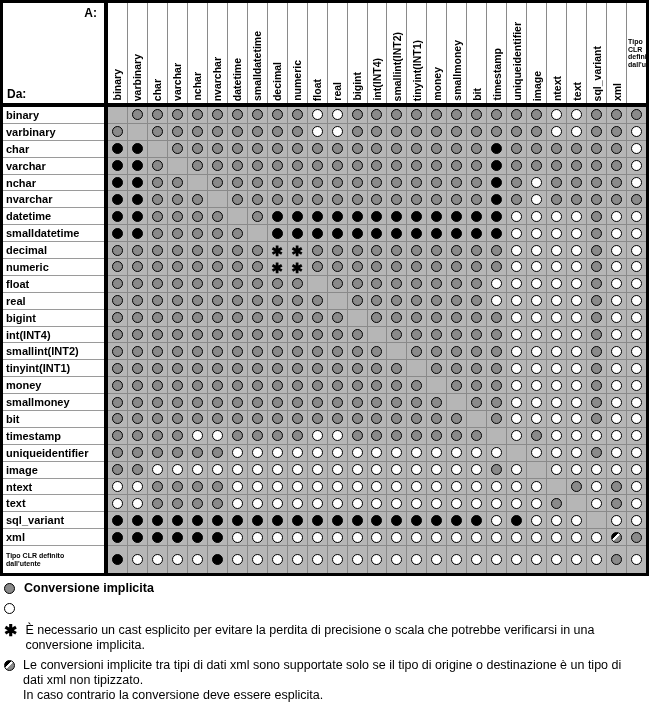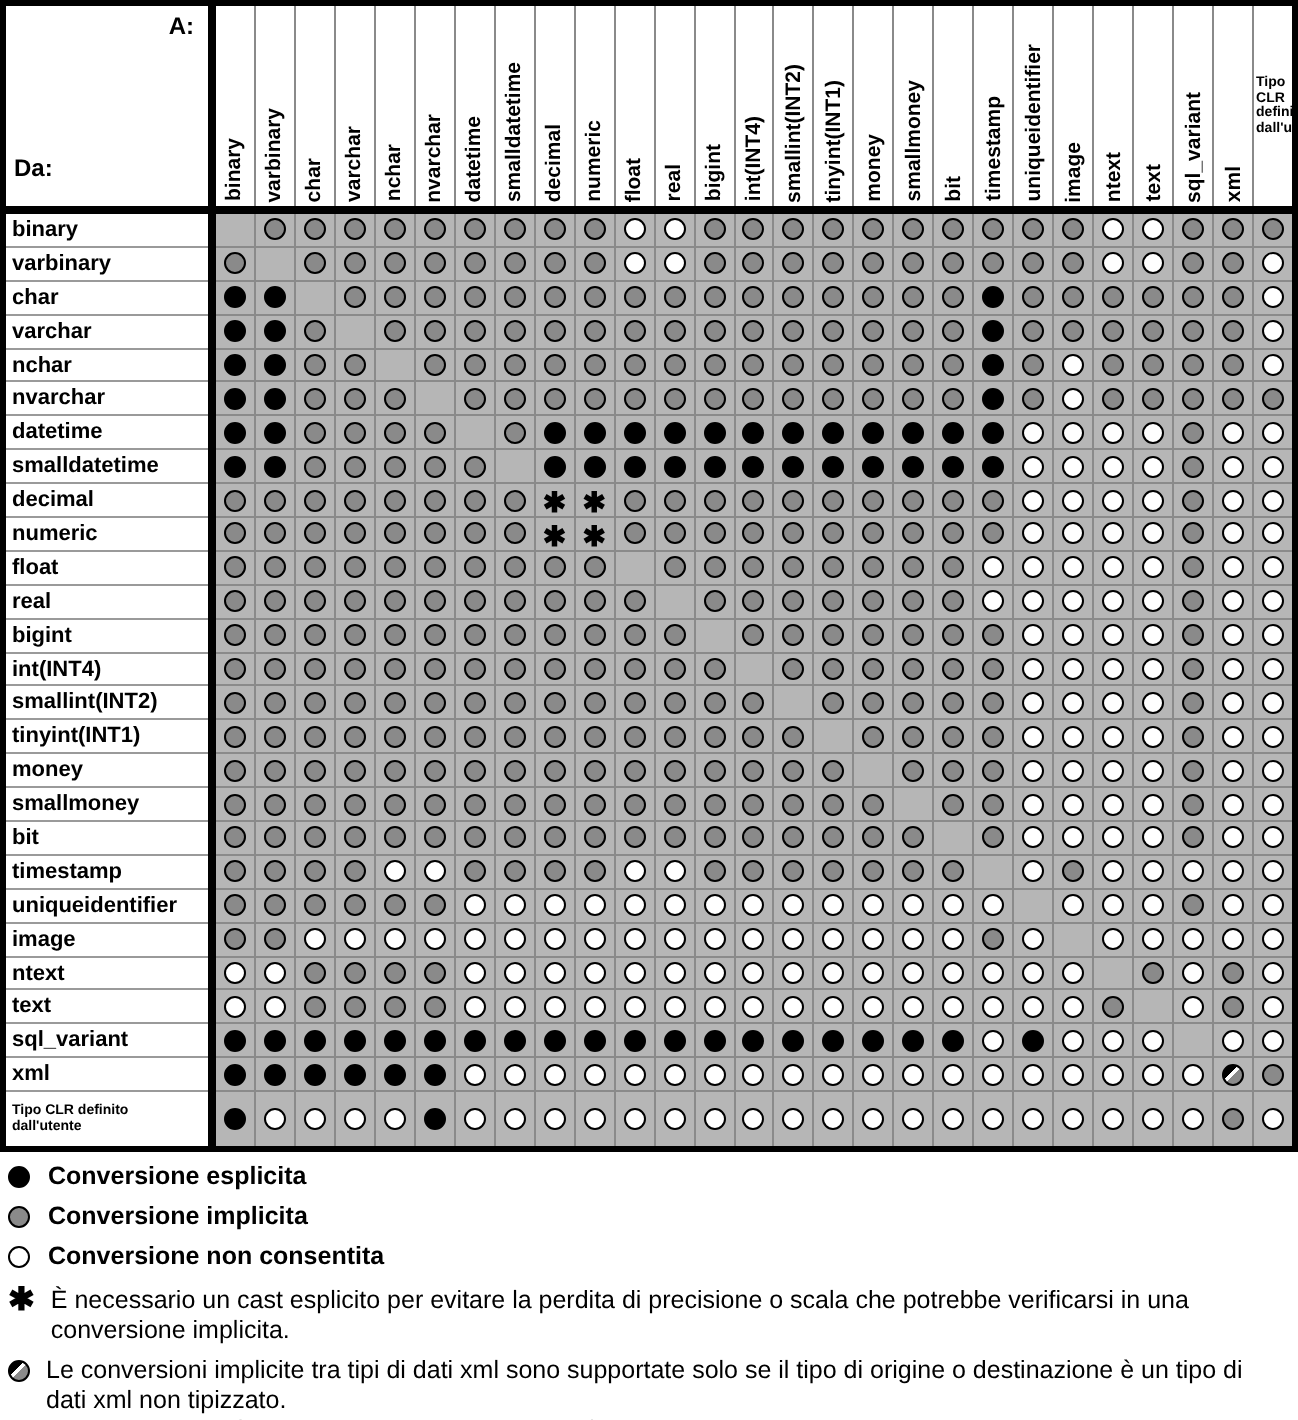--- a/index.html
+++ b/index.html
@@ -11,21 +11,21 @@
   .bar.top{left:0;top:0;width:649px;height:3px;}
   .bar.left{left:0;top:0;width:3px;height:576px;}
   .bar.right{left:646px;top:0;width:3px;height:576px;}
   .bar.bottom{left:0;top:573px;width:649px;height:3px;}
   .bar.vsplit{left:104px;top:0;width:4px;height:576px;}
   .bar.hsplit{left:0;top:103px;width:649px;height:4px;}
 
   
   .corner{position:absolute;left:3px;top:3px;width:101px;height:100px;background:#fff;}
   .corner .to{position:absolute;right:7px;top:3px;font-size:12px;font-weight:bold;}
-  .corner .from{position:absolute;left:4px;bottom:12px;font-size:12px;font-weight:bold;}
+  .corner .from{position:absolute;left:4px;bottom:2px;font-size:12px;font-weight:bold;}
 
   
   .colheads{position:absolute;left:108px;top:3px;width:538px;height:100px;
     display:grid;grid-template-columns:repeat(27,1fr);gap:1px;background:#8a8a8a;}
   .colhead{background:#fff;display:flex;align-items:flex-end;justify-content:center;overflow:hidden;}
   .colhead .vtext{writing-mode:vertical-rl;transform:rotate(180deg);font-size:10.5px;
     font-weight:bold;white-space:nowrap;margin-bottom:2px;letter-spacing:0;}
   .colhead.small{align-items:center;justify-content:flex-start;}
   .colhead .tiny{font-size:7px;font-weight:bold;line-height:7.5px;text-align:left;width:100%;padding-left:1px;}
 
@@ -2326,30 +2326,25 @@
 
   <div class="bar vsplit"></div>
   <div class="bar hsplit"></div>
   <div class="bar top"></div>
   <div class="bar left"></div>
   <div class="bar right"></div>
   <div class="bar bottom"></div>
 
   <div class="legend">
       <div class="leg-item">
-        <span class="dot sym E"></span>
-        <div class="txt">Conversione esplicita</div>
-      </div>
-      <div class="leg-item">
         <span class="dot sym I"></span>
         <div class="txt">Conversione implicita</div>
       </div>
       <div class="leg-item">
         <span class="dot sym N"></span>
-        <div class="txt">Conversione non consentita</div>
       </div>
       <div class="leg-para">
         <span class="ast sym">✱</span>
         <div class="txt">È necessario un cast esplicito per evitare la perdita di precisione o scala che potrebbe verificarsi in una conversione implicita.</div>
       </div>
       <div class="leg-para">
         <span class="dot sym X"></span>
         <div class="txt">Le conversioni implicite tra tipi di dati xml sono supportate solo se il tipo di origine o destinazione è un tipo di dati xml non tipizzato.<br>In caso contrario la conversione deve essere esplicita.</div>
       </div>
     </div>

